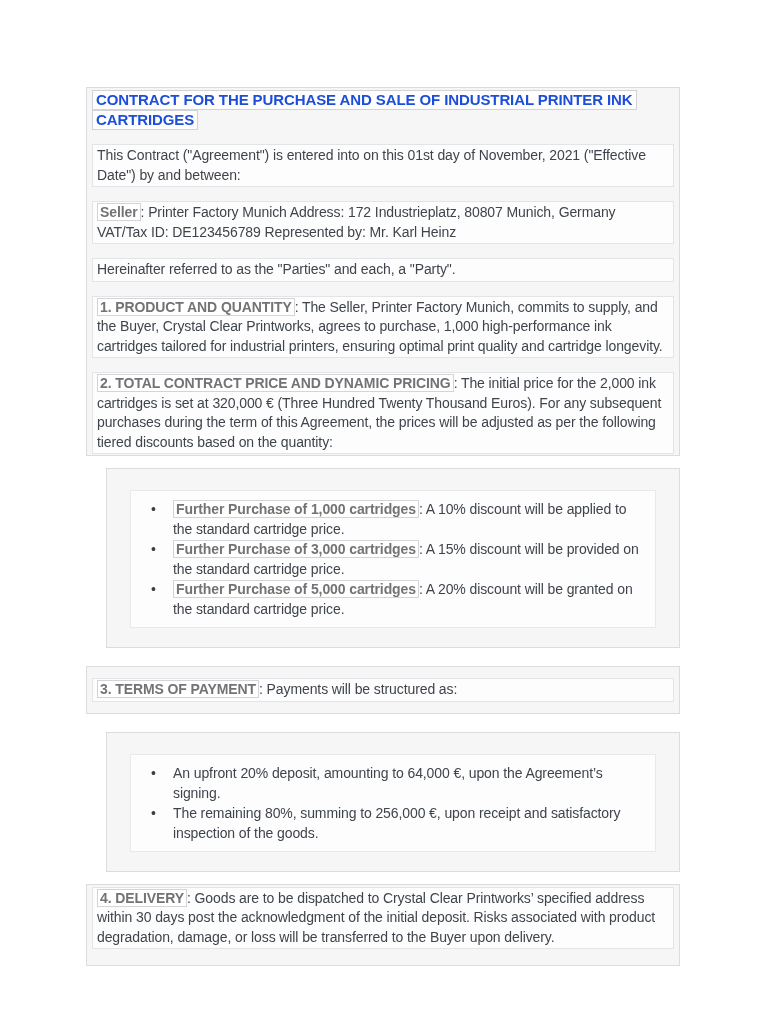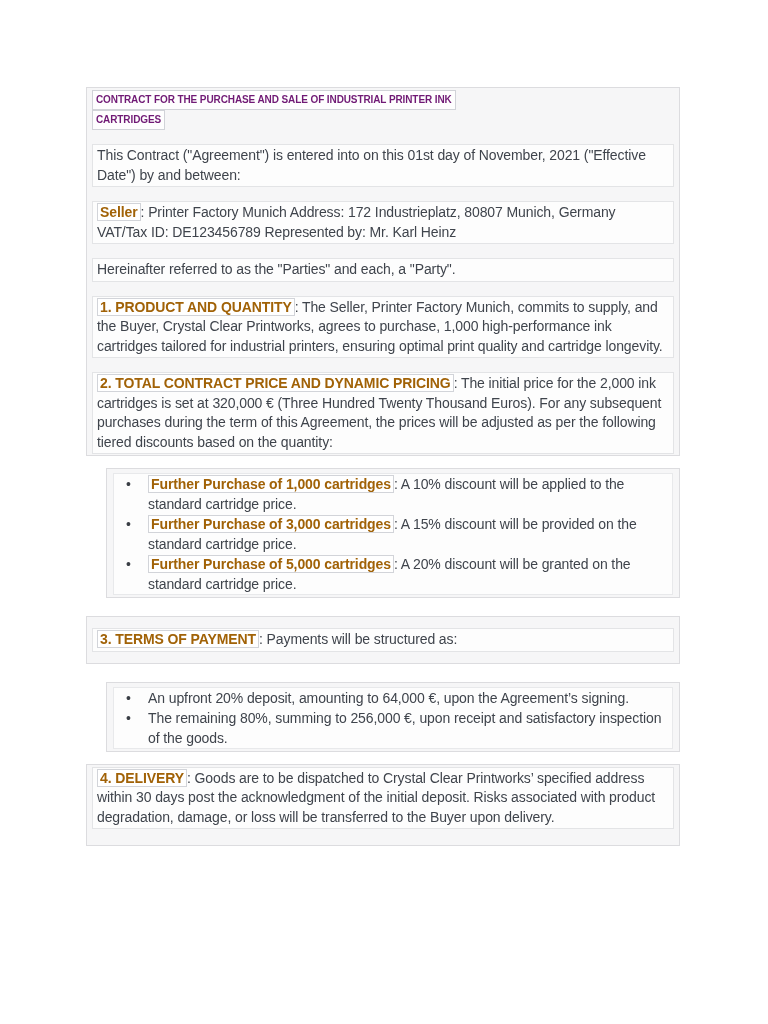--- a/index.html
+++ b/index.html
@@ -16,39 +16,39 @@
     box-sizing:border-box;width:100%;
     background:#f6f6f7;border:1px solid #dcdcdf;
   }
   .block-header{padding:2px 5px 1px;}
   .block-bullets{width:574px;margin-left:20px;padding:4px 6px 2px;}
   .block-line{padding:11px 5px;}
   .block-sec4{padding:2px 5px 16px;}
   .gap12{margin-top:12px;}
   .gap18{margin-top:18px;}
   h1{
-    margin:0 0 14px;font-size:10px;line-height:20px;font-weight:bold;
-    color:#701a75;letter-spacing:-0.1px;
+    margin:0 0 14px;font-size:15px;line-height:20px;font-weight:bold;
+    color:#1d4ed8;letter-spacing:-0.1px;
   }
   .title-line span{
     display:inline-block;border:1px solid rgba(115,122,138,.32);
     background:rgba(255,255,255,.85);padding:0 3px;line-height:18px;
   }
   .para{
     margin:0 0 14px;background:rgba(255,255,255,.75);
     border:1px solid rgba(125,130,142,.20);padding:1px 4px;
   }
   .para:last-child{margin-bottom:0;}
   .tag{
-    font-weight:bold;color:#a16207;
+    font-weight:bold;color:#737373;
     border:1px solid rgba(115,122,138,.32);background:rgba(255,255,255,.85);
     padding:0 2px;
   }
   ul.bullets{
-    list-style:none;margin:0;padding:0;
+    list-style:none;margin:17px;padding:8px;
     background:rgba(255,255,255,.75);border:1px solid rgba(125,130,142,.16);
   }
   ul.bullets li{
     position:relative;padding-left:34px;line-height:20px;
   }
   ul.bullets li::before{
     content:"\2022";position:absolute;left:12px;top:0;
     color:#3a3e45;font-size:14px;
   }
 </style>

